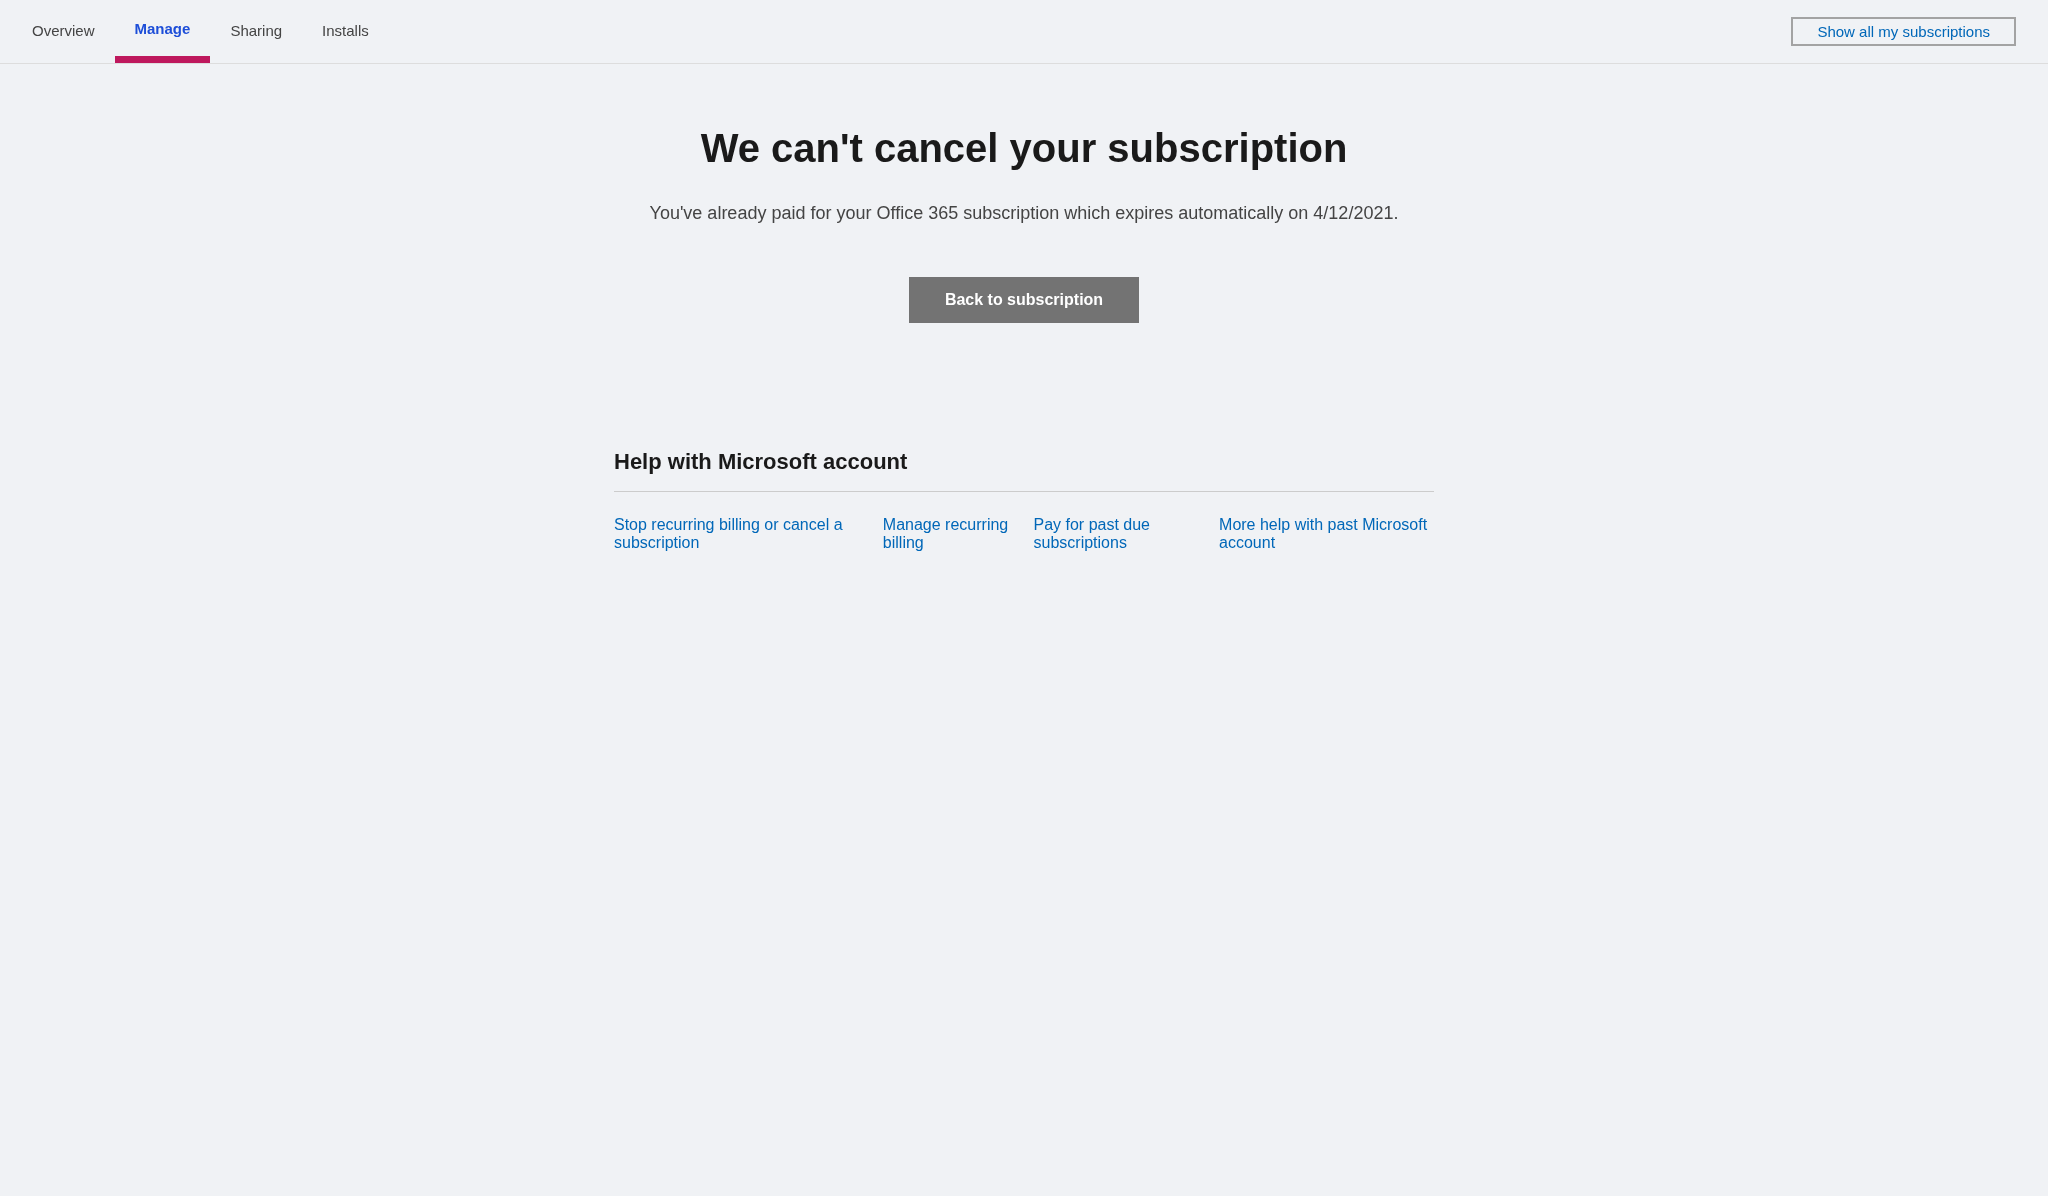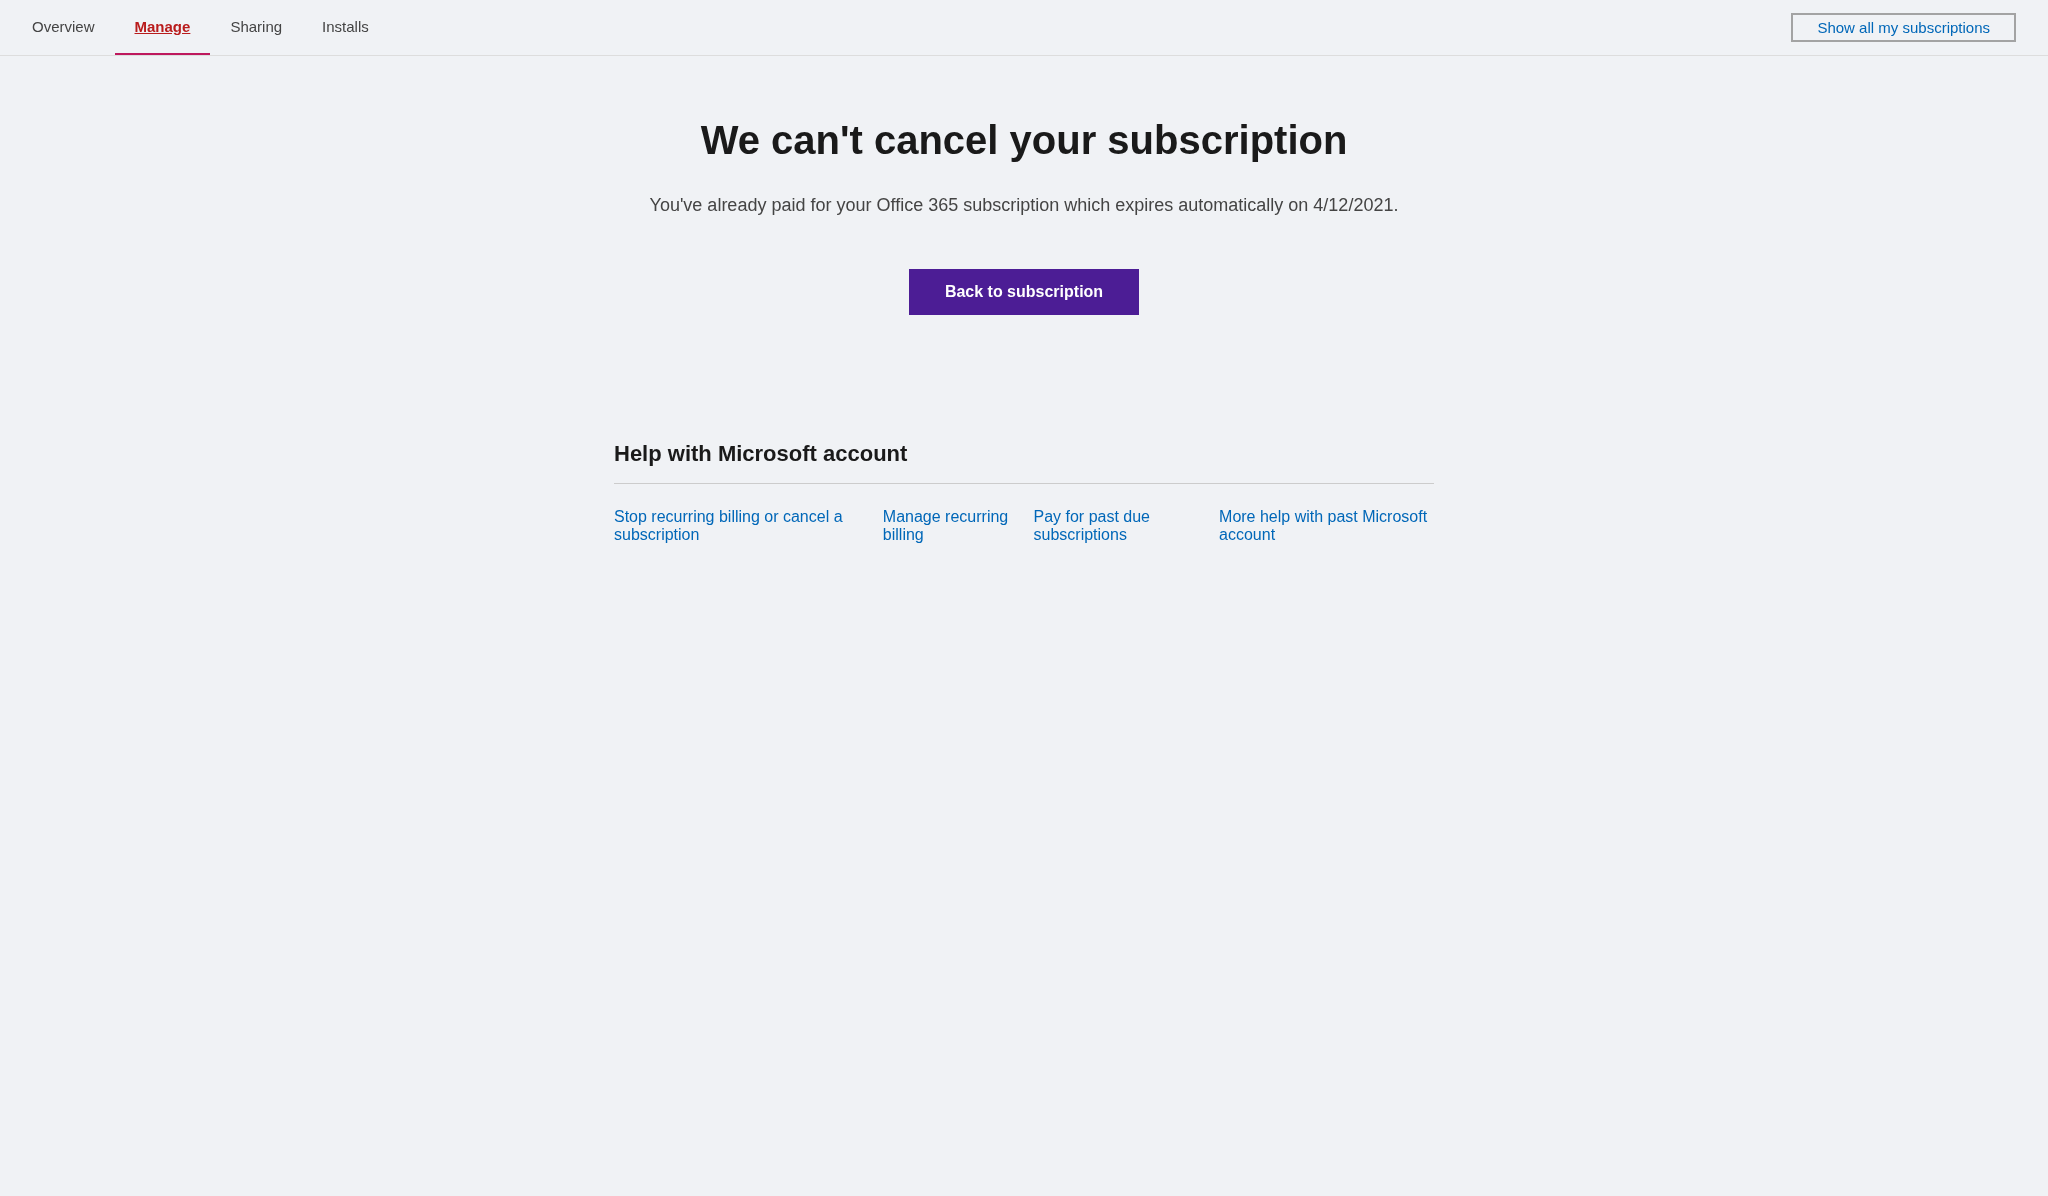--- a/index.html
+++ b/index.html
@@ -16,21 +16,21 @@
     }
 
     
     .nav-bar {
       background-color: #f0f2f5;
       border-bottom: 1px solid #ddd;
       display: flex;
       align-items: center;
       justify-content: space-between;
       padding: 0 32px;
-      height: 56px;
+      height: 64px;
     }
 
     .nav-tabs {
       display: flex;
       align-items: center;
       gap: 0;
       height: 100%;
     }
 
     .nav-tab {
@@ -39,24 +39,23 @@
       display: flex;
       align-items: center;
       cursor: pointer;
       font-size: 15px;
       color: #444;
       border-bottom: 3px solid transparent;
       text-decoration: none;
     }
 
     .nav-tab.active {
-      color: #b91c1c;
+      color: #1d4ed8;
       font-weight: 600;
-      border-bottom: 2px solid #be185d;
-      text-decoration: underline;
+      border-bottom: 7px solid #be185d;
     }
 
     .nav-tab:first-child {
       padding-left: 0;
     }
 
     .show-all-link {
       color: #0067b8;
       font-size: 15px;
       text-decoration: none;
@@ -83,21 +82,21 @@
 
     .page-description {
       font-size: 18px;
       color: #444;
       margin-bottom: 50px;
       line-height: 1.5;
     }
 
     .back-button {
       display: inline-block;
-      background-color: #4c1d95;
+      background-color: #737373;
       color: #ffffff;
       font-size: 16px;
       font-weight: 600;
       padding: 14px 36px;
       border: none;
       cursor: pointer;
       text-decoration: none;
       margin-bottom: 70px;
     }
 

